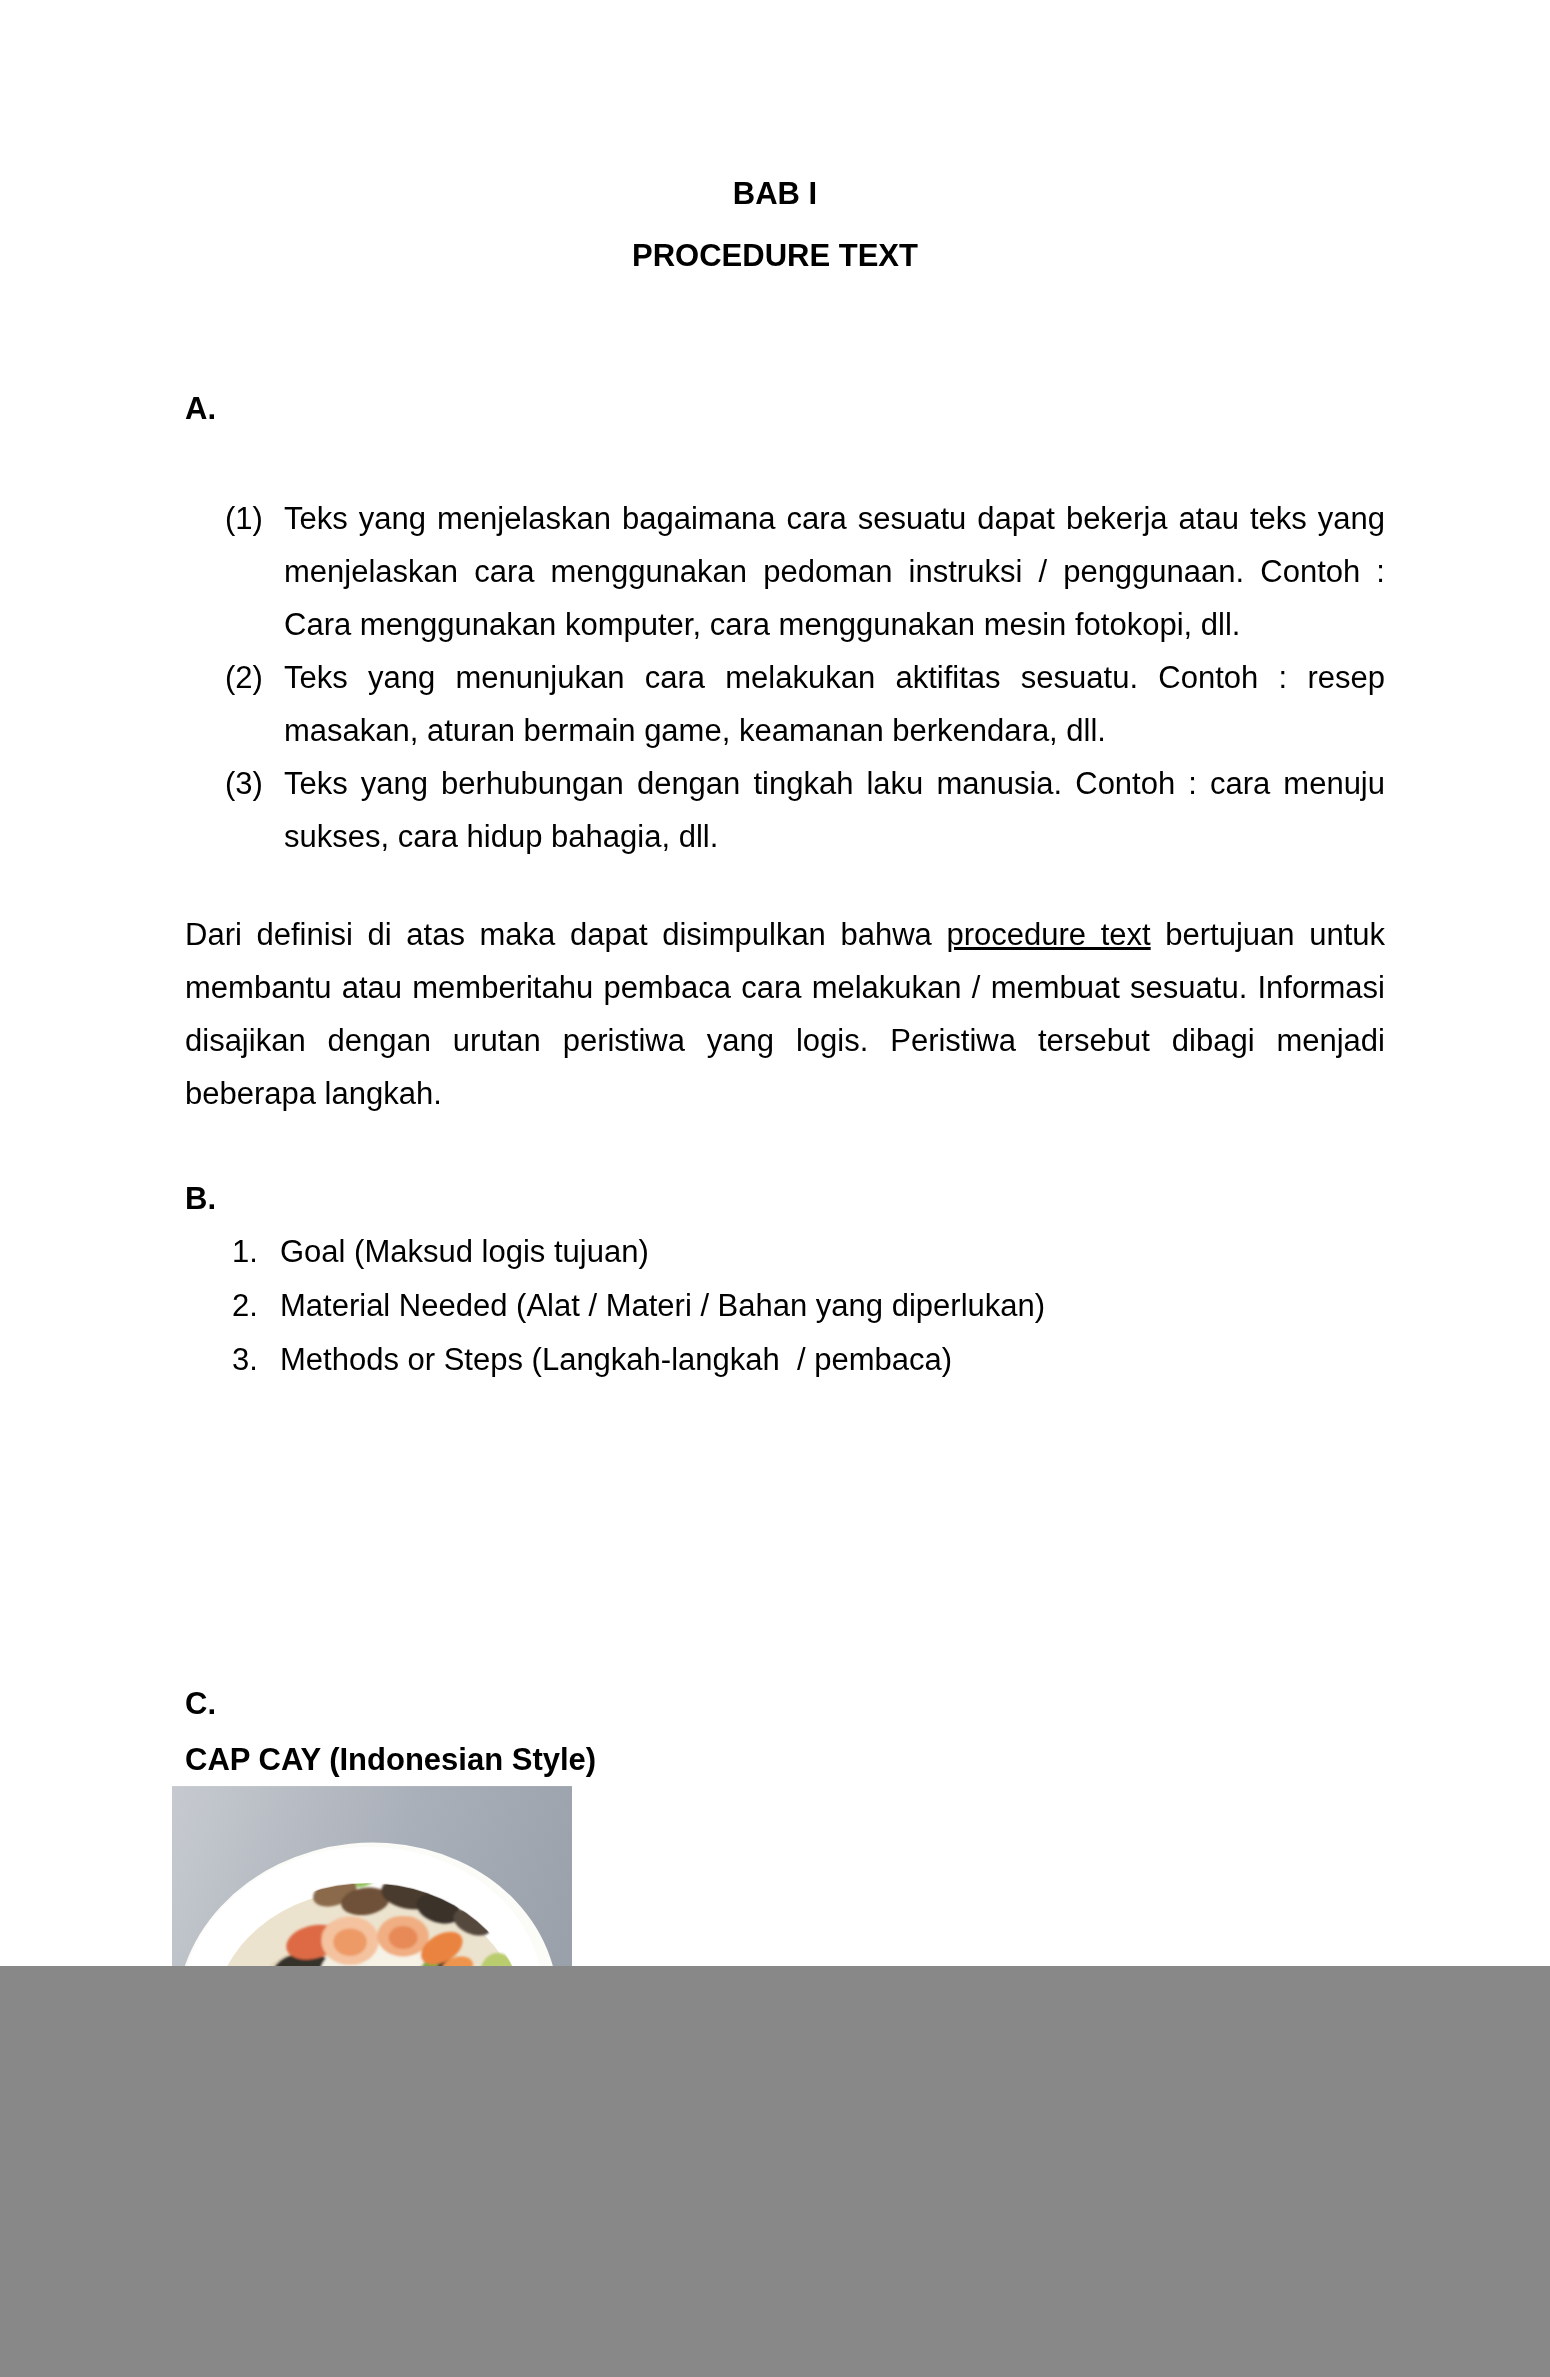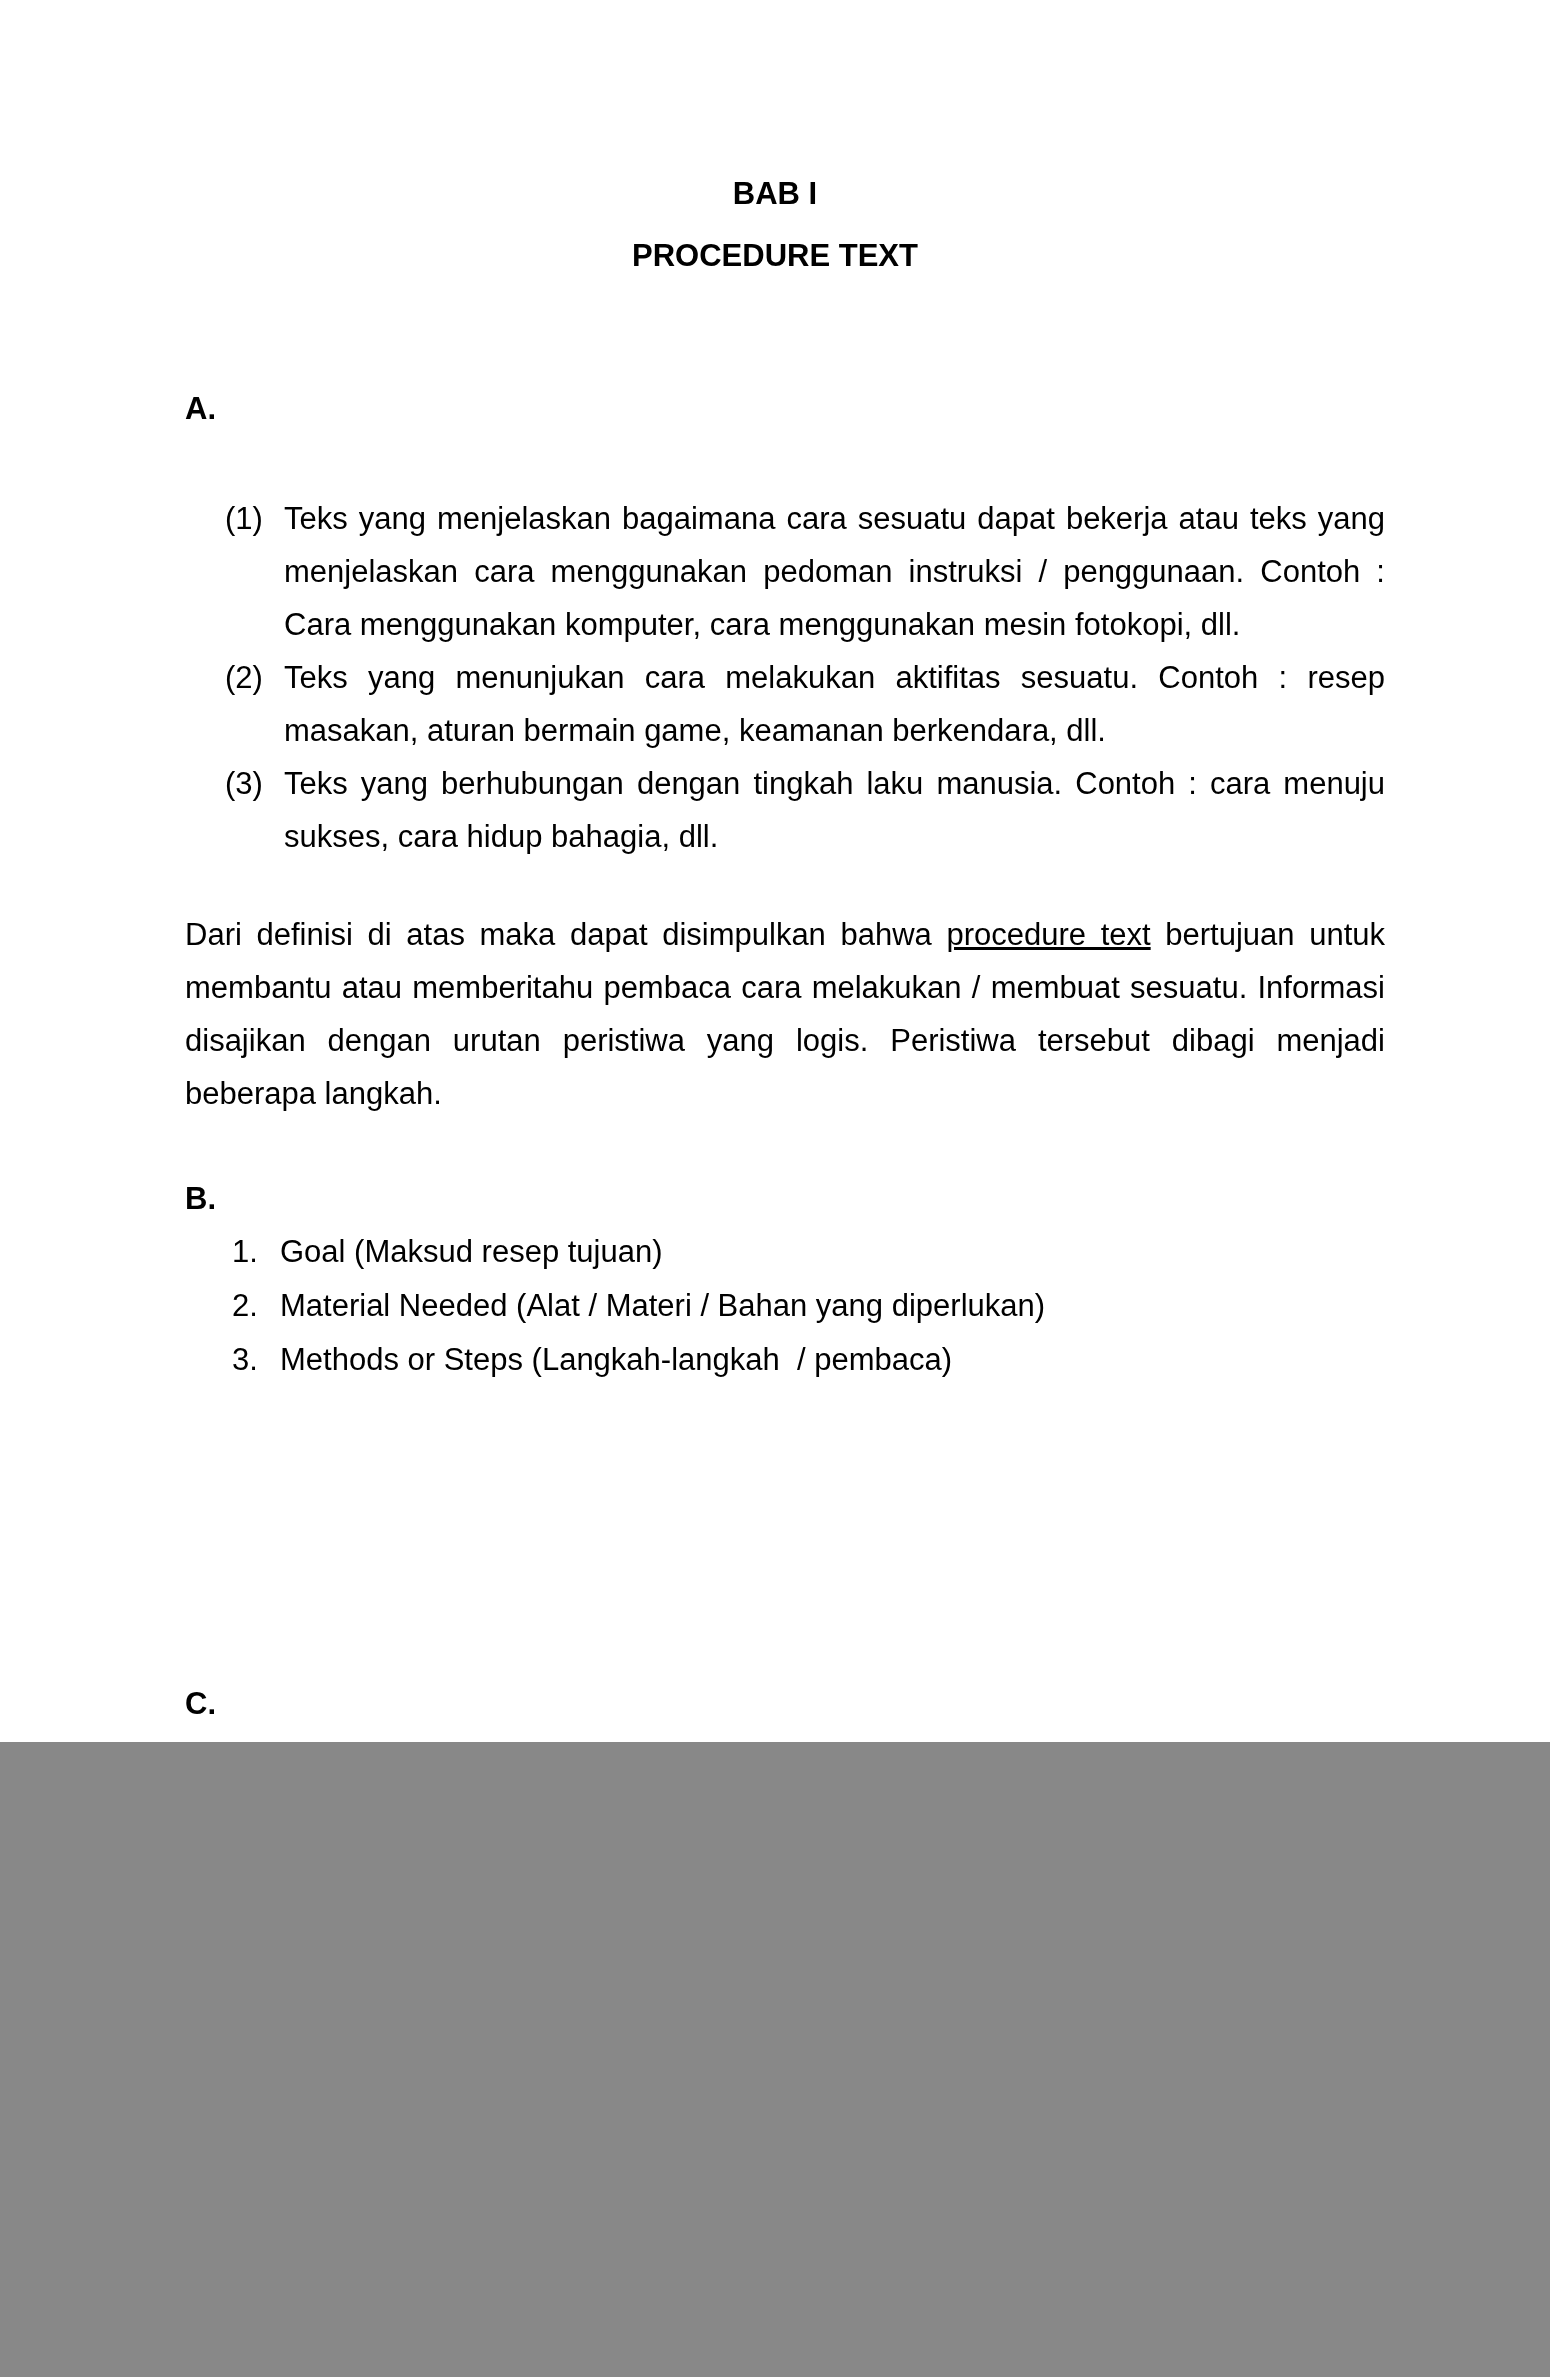--- a/index.html
+++ b/index.html
@@ -1,20 +1,20 @@
 <!DOCTYPE html>
 <html style="font-size:12px"><head>
 <meta charset="utf-8">
 <style>
   * { box-sizing: border-box; }
   html, body { margin: 0; padding: 0; background: #888; }
   .page {
     position: relative;
     width: 1550px;
-    height: 1742px;
+    height: 1966px;
     margin: 0 auto;
     background: #ffffff;
     font-family: "Liberation Sans", sans-serif;
     font-size: 31px;
     line-height: 53px;
     color: #000;
     overflow: hidden;
   }
   .abs { position: absolute; }
   .center { left: 0; width: 100%; text-align: center; }
@@ -73,21 +73,21 @@
 
   <div class="abs para just" style="top:908px"><span>Dari definisi di atas maka dapat disimpulkan bahwa </span><span class="u">procedure text</span><span> bertujuan untuk membantu atau memberitahu pembaca cara melakukan / membuat sesuatu. Informasi disajikan dengan urutan peristiwa yang logis. Peristiwa tersebut dibagi menjadi beberapa langkah.</span></div>
 
   <div class="abs hrow bold" style="top:1172px; left:185px; width:1200px">
     <span class="hmark">B.</span>
   </div>
 
   <div class="abs blist" style="top:1225px">
     <div class="bitem">
       <span class="bmark">1.</span>
-      <div class="btext">Goal (Maksud resep tujuan)</div>
+      <div class="btext">Goal (Maksud logis tujuan)</div>
     </div>
     <div class="bitem">
       <span class="bmark">2.</span>
       <div class="btext">Material Needed (Alat / Materi / Bahan yang diperlukan)</div>
     </div>
     <div class="bitem">
       <span class="bmark">3.</span>
       <div class="btext">Methods or Steps (Langkah-langkah  / pembaca)</div>
     </div>
   </div>

